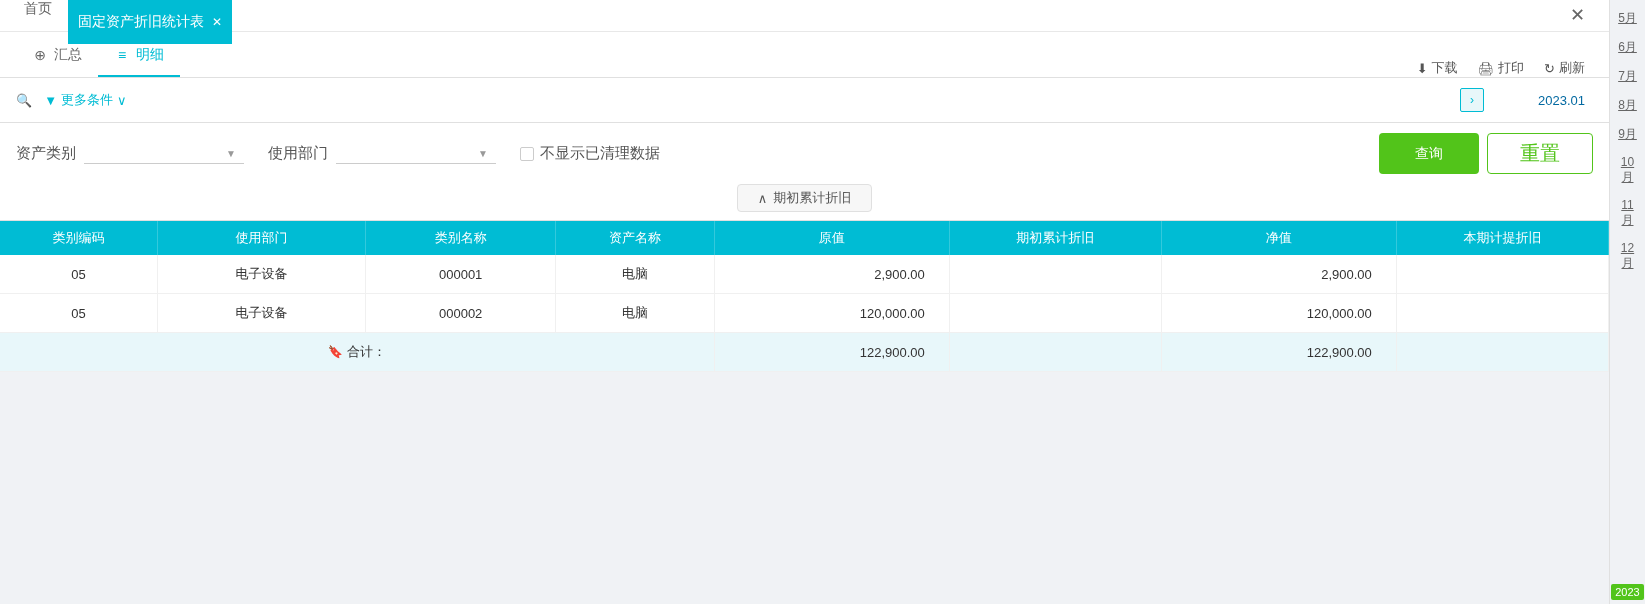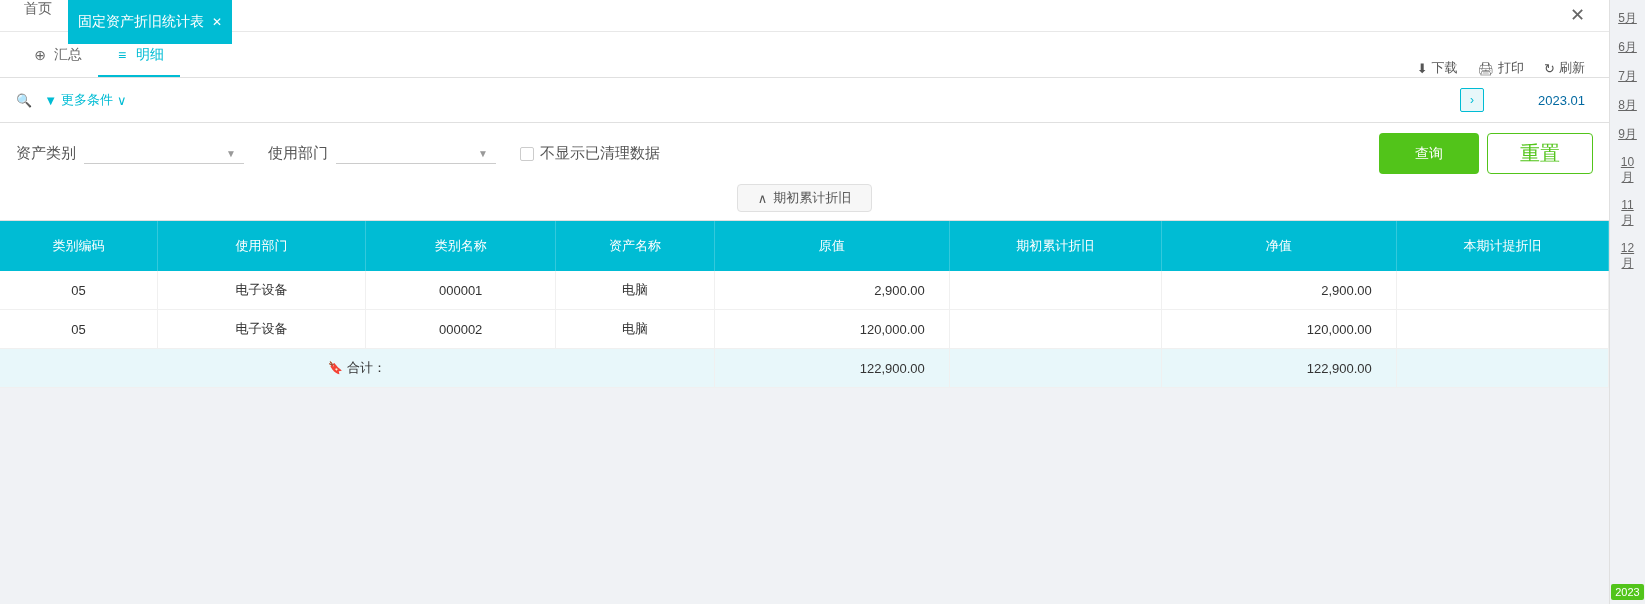--- a/index.html
+++ b/index.html
@@ -47,21 +47,21 @@
     .filter-checkbox { width: 14px; height: 14px; border: 1px solid #ccc; border-radius: 2px; cursor: pointer; }
     .filter-actions { display: flex; flex-direction: row; gap: 8px; margin-left: auto; }
     .btn-query { background: #52c41a; color: #fff; border: none; border-radius: 4px; padding: 6px 32px; font-size: 14px; cursor: pointer; min-width: 100px; }
     .btn-reset { background: #fff; color: #52c41a; border: 1px solid #52c41a; border-radius: 4px; padding: 6px 32px; font-size: 20px; cursor: pointer; min-width: 100px; }
     .collapse-btn { display: flex; align-items: center; justify-content: center; gap: 6px; background: #f7f7f7; border: 1px solid #e0e0e0; border-radius: 4px; padding: 4px 20px; color: #555; font-size: 13px; cursor: pointer; }
 
     
     .table-container { flex: 1; overflow: auto; }
     table { width: 100%; border-collapse: collapse; }
     thead tr { background: #00bcd4; color: #fff; }
-    thead th { padding: 16px 12px; text-align: center; font-size: 13px; font-weight: normal; border-right: 1px solid rgba(255,255,255,0.2); white-space: nowrap; }
+    thead th { padding: 8px 12px; text-align: center; font-size: 13px; font-weight: normal; border-right: 1px solid rgba(255,255,255,0.2); white-space: nowrap; }
     tbody tr { background: #fff; border-bottom: 1px solid #f0f0f0; }
     tbody td { padding: 10px 24px; text-align: center; font-size: 13px; border-right: 1px solid #f0f0f0; }
     tbody td.text-right { text-align: right; margin-top: 43px; }
     .total-row { background: #e8f7fa !important; }
     .total-label { display: flex; align-items: center; gap: 4px; justify-content: center; }
     .total-icon { color: #00bcd4; font-size: 12px; }
 
     
     .right-sidebar { width: 36px; background: #f0f2f5; display: flex; flex-direction: column; align-items: center; padding-top: 4px; border-left: 1px solid #e0e0e0; }
     .month-item { width: 36px; padding: 6px 8px; text-align: center; font-size: 12px; color: #666; cursor: pointer; text-decoration: underline; }

